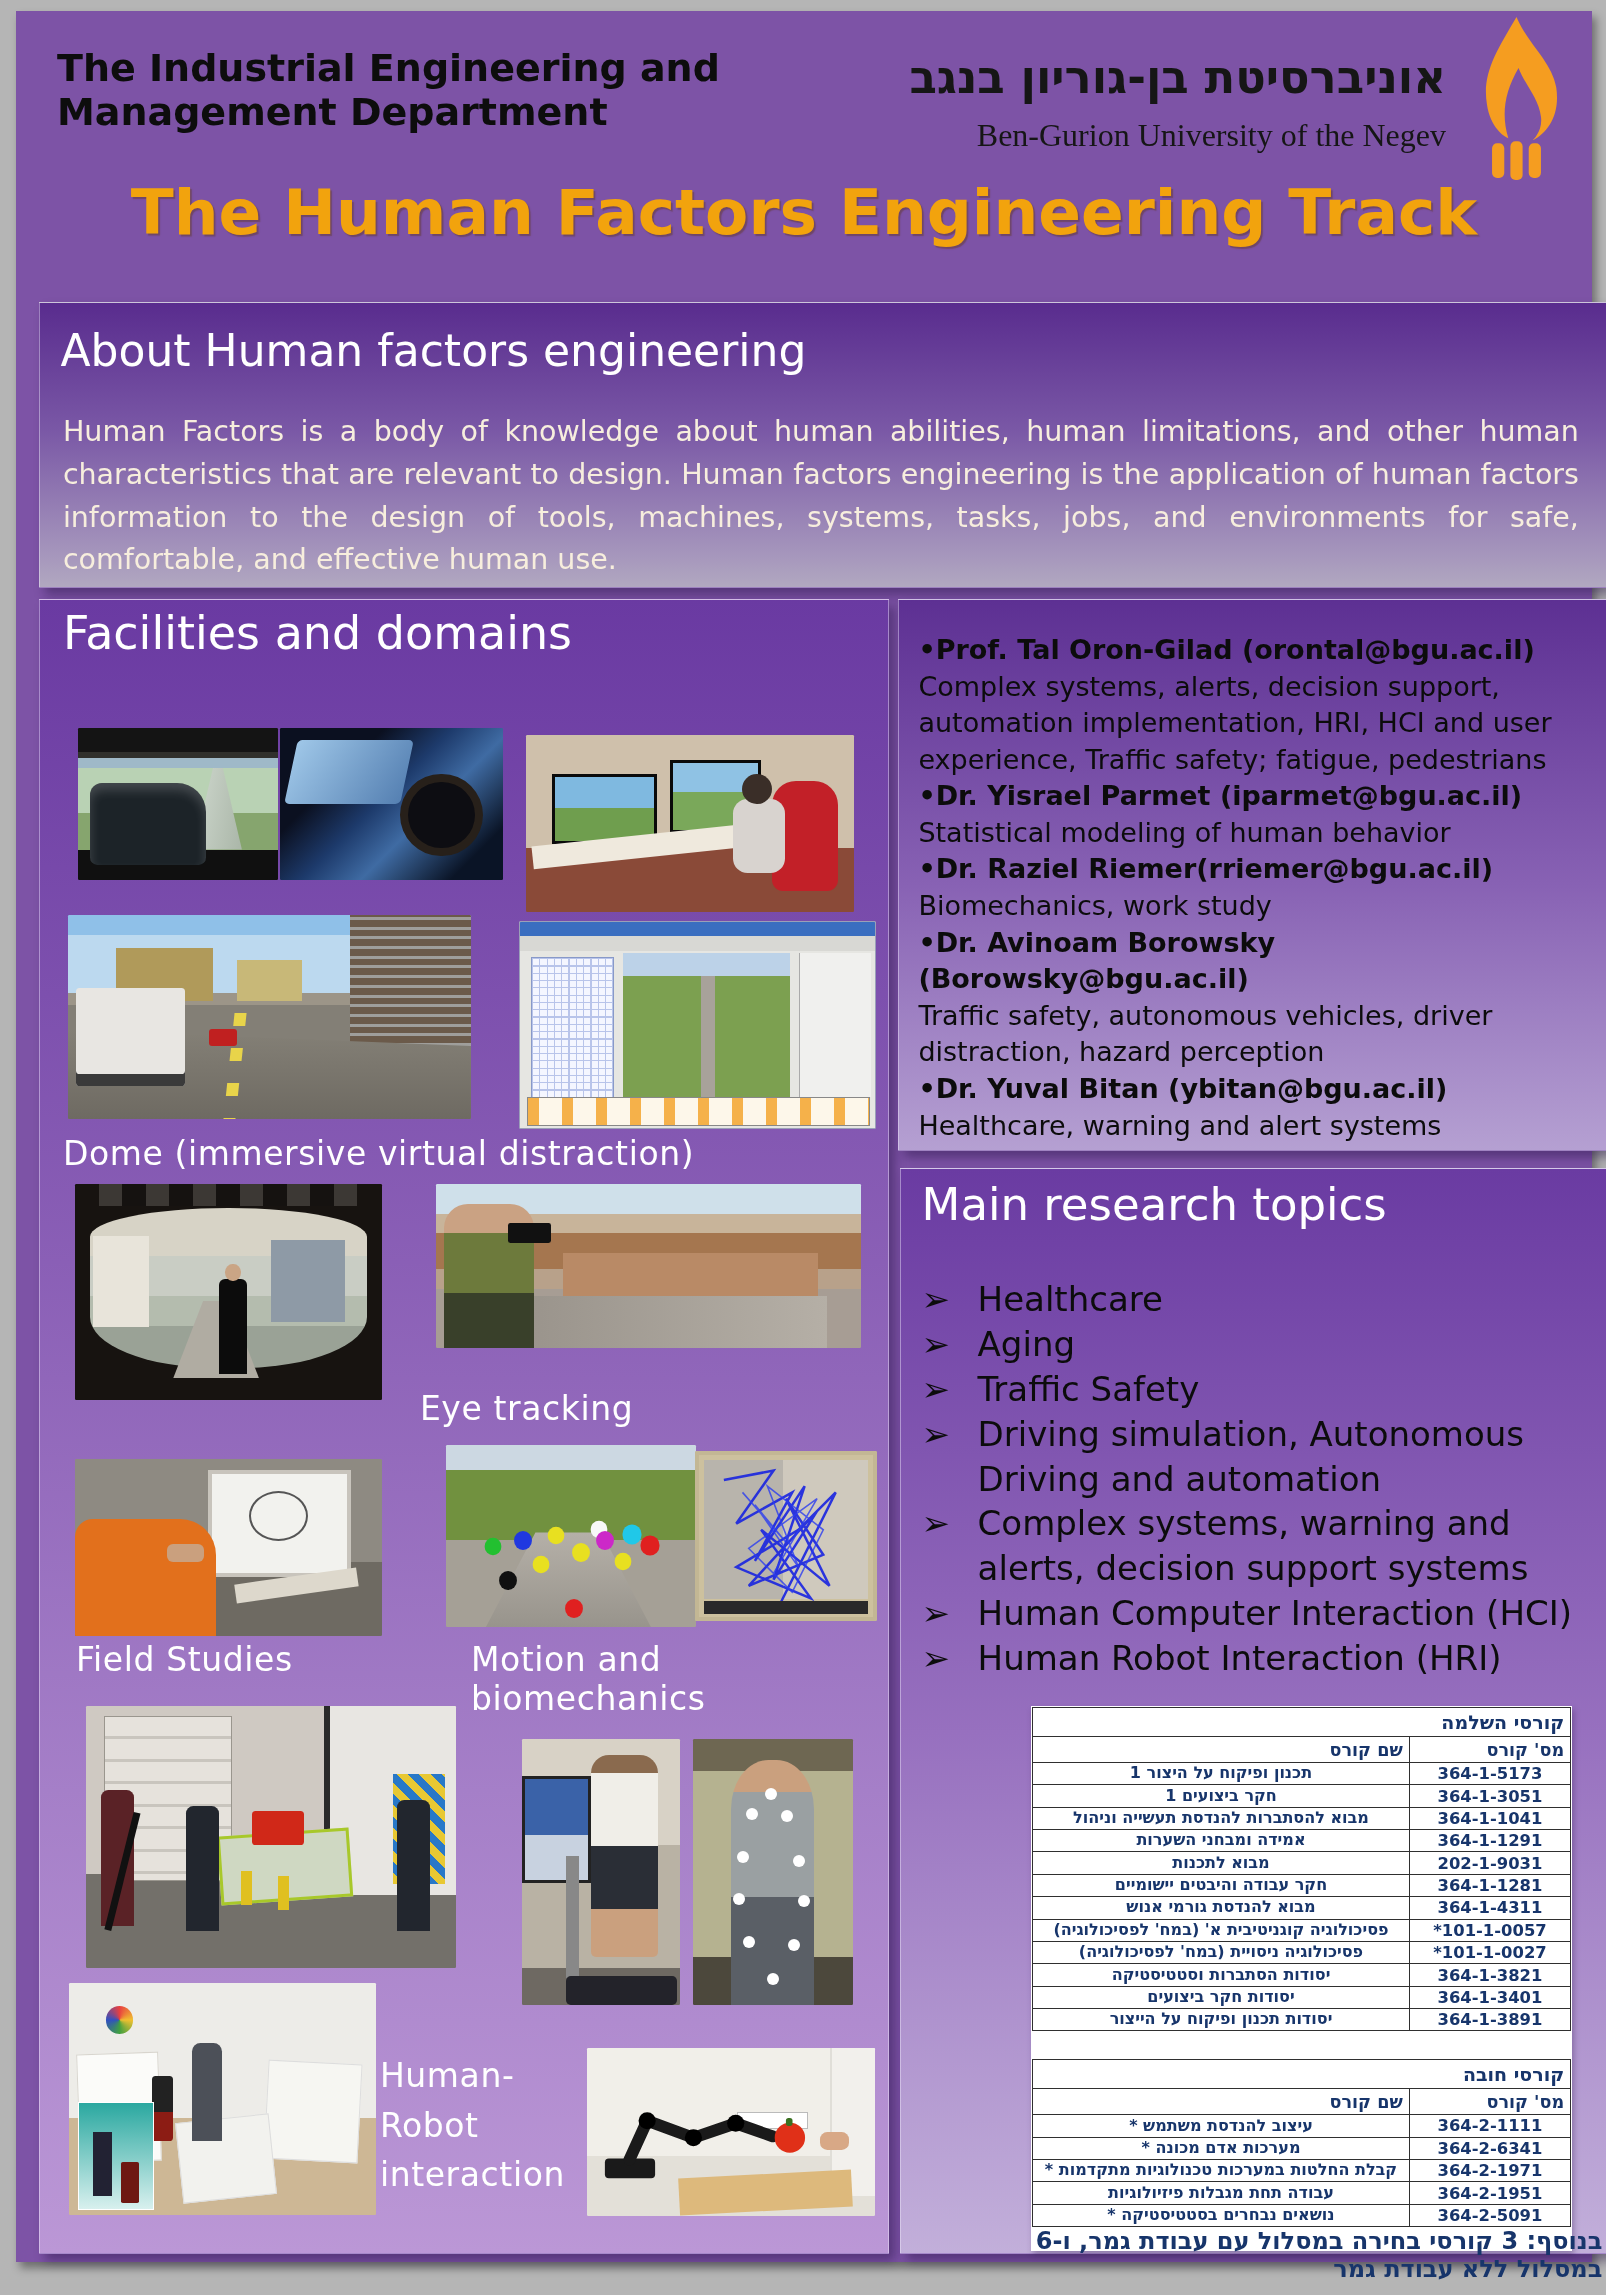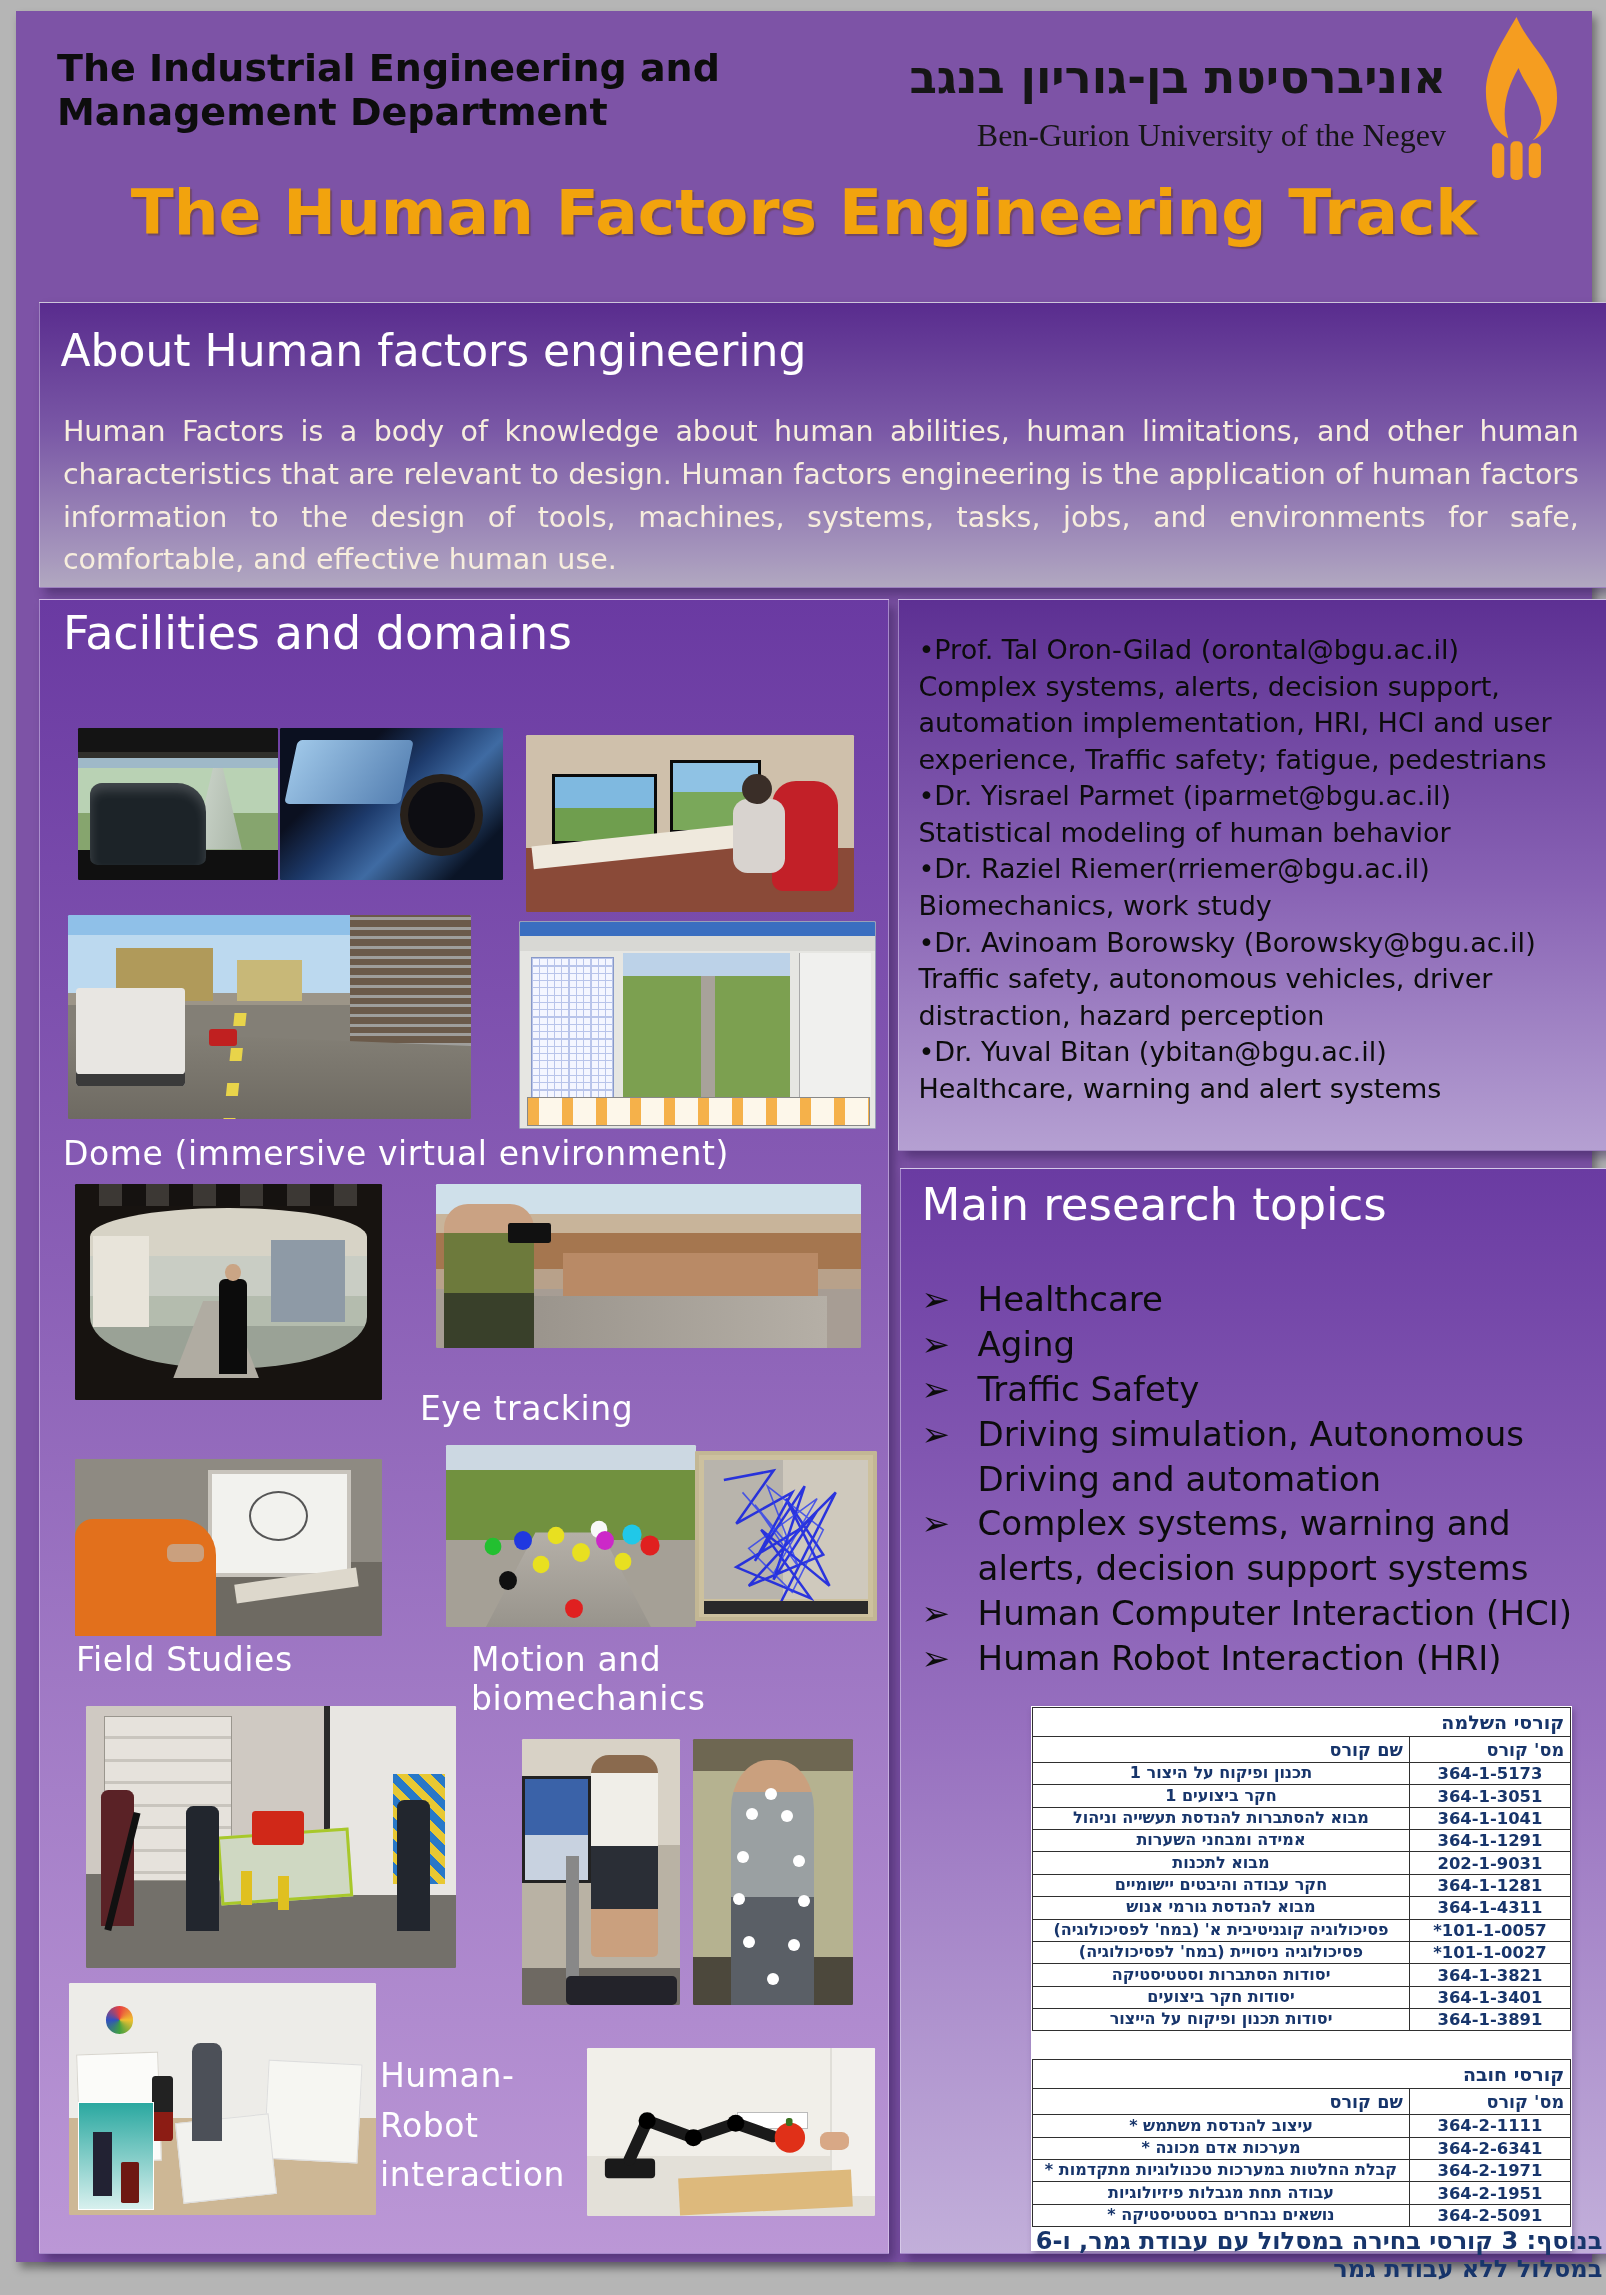--- a/index.html
+++ b/index.html
@@ -118,21 +118,21 @@
   .f1p .if2{left:17%;bottom:5%;width:6%;height:18%;background:#6e1812;border-radius:1.8px;}
   .f2p{left:547px;top:1448px;width:288px;height:168px;background:linear-gradient(180deg,#f1efe9 0 64%,#e3e0d8 64%);}
   .f2p .out{left:52%;top:38%;width:24%;height:9%;background:#fff;border:1.2px solid #bbb;}
   .f2p .plk{left:32%;bottom:3%;width:60%;height:22%;background:#ddb97c;transform:rotate(-3deg);}
   .f2p .psn{right:0;top:0;width:15%;height:88%;background:#f2f0ec;border-left:2.4px solid #e0ded8;}
   .f2p .skn{right:9%;top:50%;width:10%;height:11%;background:#d8a886;border-radius:7.3px;}
   .f2p svg{position:absolute;left:2%;top:16%;width:78%;height:70%;}
   
   .faculty{left:864px;top:588px;width:713px;height:550px;background:linear-gradient(180deg,#5d3093 0%,#8862b4 52%,#b5a0d2 100%);}
   .fac-text{position:absolute;left:19.4px;right:17px;top:32px;font-size:27px;line-height:1.355;color:#0c0c0c;}
-  .fm-name{margin:0;font-weight:400;}
+  .fm-name{margin:0;font-weight:700;}
   .fm-top{margin:0;font-weight:400;}
   
   .research{left:866px;top:1157px;width:711px;height:1084px;background:linear-gradient(180deg,#6a3ba2 0%,#9770bf 52%,#c2afda 100%);}
   .res-title{position:absolute;left:20.6px;top:8.5px;font-size:45px;color:#fff;}
   .topics{position:absolute;left:20.6px;top:108px;width:662px;list-style:none;margin:0;padding:0;font-size:34px;line-height:1.32;color:#0c0c0c;}
   .topics li{display:flex;}
   .topics .arrow{width:56px;flex:0 0 56px;}
   
   .table-box{position:absolute;left:130px;top:537px;width:539px;background:#ffffff;padding:1.2px 1.2px 24px 1.2px;box-shadow:2.4px 3.6px 6px rgba(50,30,80,.35);}
   table.courses{width:100%;border-collapse:collapse;direction:rtl;color:#17356b;}
@@ -198,21 +198,21 @@
     <div class="ph b2">
       <span class="tb"></span>
       <span class="tl"></span>
       <span class="wf"></span>
       <span class="tr3"></span>
       <span class="rdc"></span>
       <span class="sp"></span>
       <span class="gz"></span>
     </div>
 
-    <div class="cap cap-dome">Dome (immersive virtual environment)</div>
+    <div class="cap cap-dome">Dome (immersive virtual distraction)</div>
     <div class="ph c1">
       <span class="vt"></span>
       <span class="scr"></span>
       <span class="bg1"></span>
       <span class="bg2"></span>
       <span class="crd"></span>
       <span class="man"></span>
       <span class="hd"></span>
     </div>
     <div class="ph c2">

